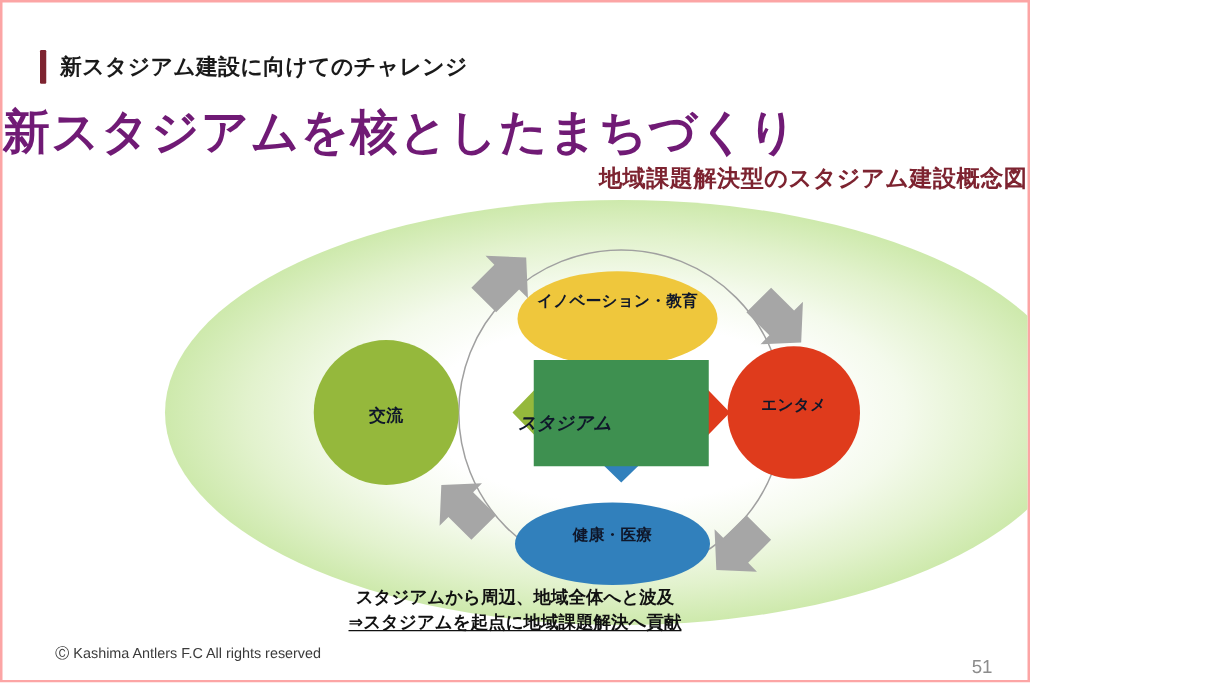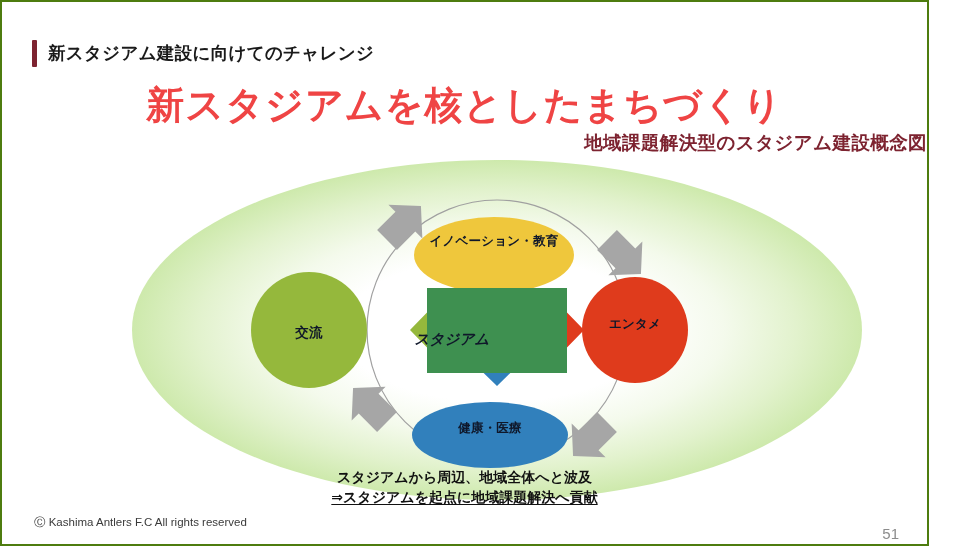--- a/index.html
+++ b/index.html
@@ -5,25 +5,25 @@
   html, body {
     margin: 0;
     padding: 0;
     background: #ffffff;
   }
   body {
     font-family: "Liberation Sans", "DejaVu Sans", sans-serif;
   }
   #slide {
     position: relative;
-    width: 929px;
+    width: 824px;
     height: 546px;
     background: #ffffff;
     box-sizing: border-box;
-    border: 2px solid #4d7c0f;
+    border: 2px solid #fca5a5;
     overflow: hidden;
   }
 
   
   .header-row {
     position: absolute;
     left: 30px;
     top: 36px;
     display: flex;
     align-items: center;
@@ -43,24 +43,23 @@
     letter-spacing: 0.3px;
     white-space: nowrap;
   }
 
   
   .main-title {
     position: absolute;
     left: 0;
     right: 0;
     top: 78px;
-    text-align: center;
     font-size: 38px;
     font-weight: bold;
-    color: #ef4444;
+    color: #701a75;
     letter-spacing: 1px;
   }
   .sub-title {
     position: absolute;
     left: 0;
     right: 0;
     top: 128px;
     text-align: right;
     font-size: 18.5px;
     font-weight: bold;
@@ -128,21 +127,21 @@
     line-height: 1.45;
   }
   .caption .line2 {
     text-decoration: underline;
     text-underline-offset: 2px;
   }
 
   
   .copyright {
     position: absolute;
-    left: 32px;
+    left: 42px;
     bottom: 14px;
     font-size: 11.5px;
     color: #3a3a3a;
     white-space: nowrap;
   }
   .page-number {
     position: absolute;
     right: 28px;
     bottom: 2px;
     font-size: 15px;

